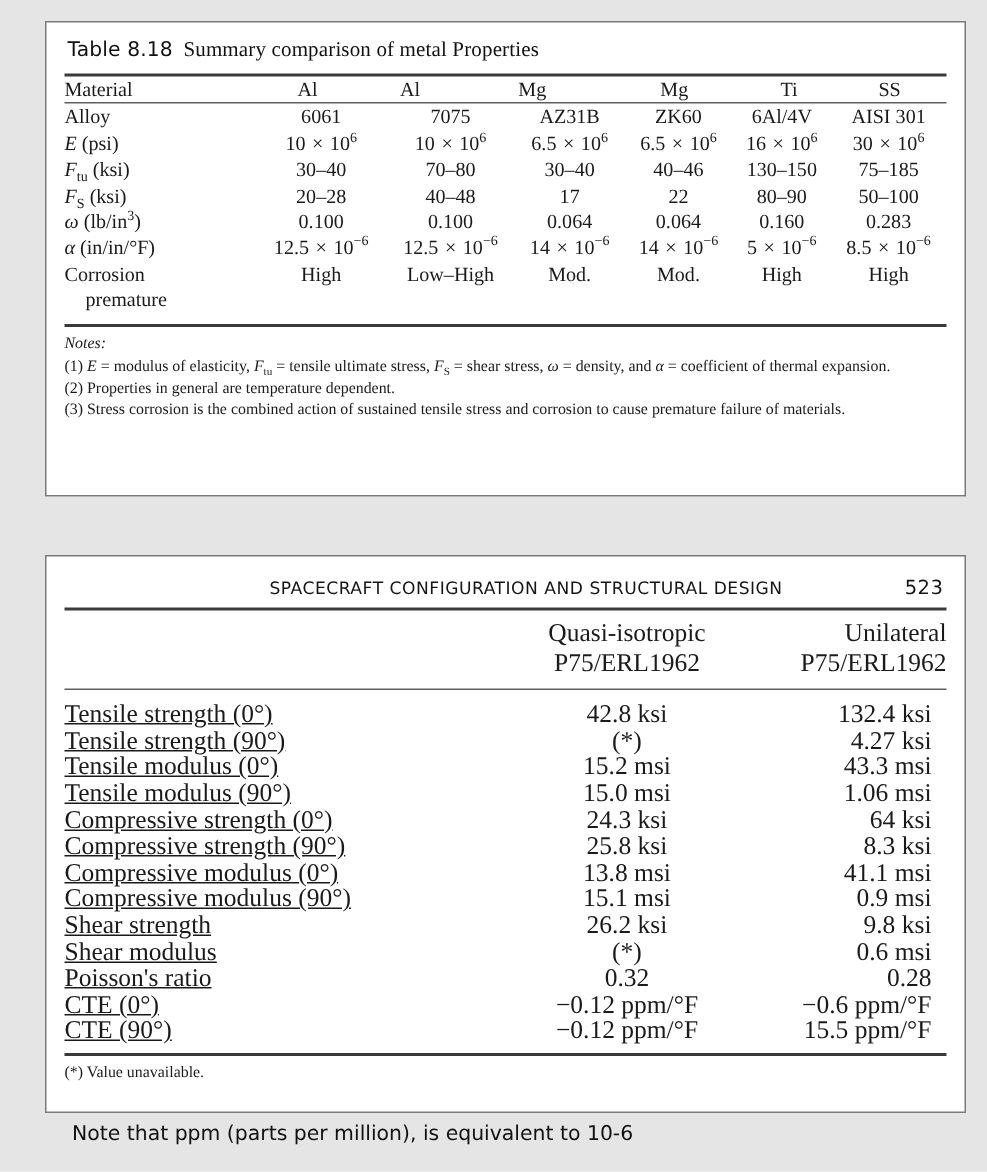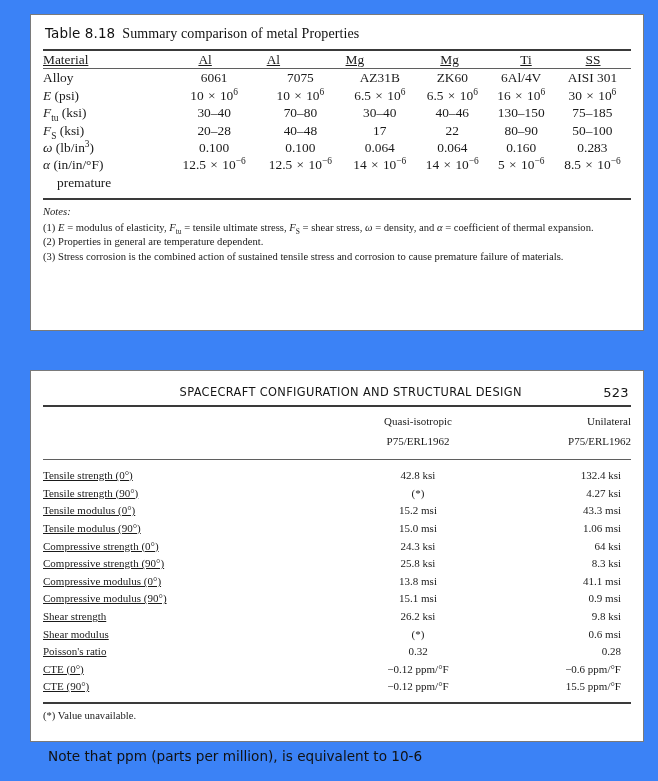--- a/index.html
+++ b/index.html
@@ -13,21 +13,21 @@
     position: relative;
     font-family: "Liberation Serif", serif;
     color: #1a1a1a;
     overflow: hidden;
   }
 
   
   .page {
     position: absolute;
     inset: 0;
-    background: #3b82f6;
+    background: #e5e5e5;
   }
 
   
   .card {
     position: absolute;
     box-sizing: border-box;
     border: 1px solid #7a7a7a;
     background: #ffffff;
   }
   #card-818 {
@@ -91,21 +91,21 @@
   table.t818 th.rowhead,
   table.t818 td.rowhead {
     text-align: left;
     width: 128px;
   }
   table.t818 th.val,
   table.t818 td.val {
     text-align: center;
     margin-top: 20px;
   }
-  .hdr-row th { padding: 5px 0 6px 0; text-decoration: underline; }
+  .hdr-row th { padding: 5px 0 6px 0; }
   .body-first td { padding-top: 6px; }
 
   .t818-indent {
     display: block;
     padding-left: 14px;
   }
 
   sup.e { font-size: 0.7em; vertical-align: super; line-height: 0; }
   sub.e { font-size: 0.7em; vertical-align: sub; line-height: 0; }
   .ital { font-style: italic; }
@@ -152,21 +152,21 @@
   .t820-caption {
     font-family: "DejaVu Sans", sans-serif;
     font-size: 14.5px;
     color: #111;
     padding: 14px 0 6px 2px;
   }
 
   table.t820 {
     width: 100%;
     border-collapse: collapse;
-    font-size: 11px;
+    font-size: 17px;
     font-family: "Liberation Serif", serif;
   }
   table.t820 td, table.t820 th {
     padding: 0;
     font-weight: normal;
     line-height: 17.6px;
     white-space: nowrap;
     vertical-align: top;
   }
   table.t820 .c-prop { text-align: left;  width: 285px; text-decoration: underline; }
@@ -280,20 +280,29 @@
           <td class="rowhead"><span class="ital">α</span> (in/in/°F)</td>
           <td class="val">12.5 <span class="times">×</span> 10<sup class="e">−6</sup></td>
           <td class="val">12.5 <span class="times">×</span> 10<sup class="e">−6</sup></td>
           <td class="val">14 <span class="times">×</span> 10<sup class="e">−6</sup></td>
           <td class="val">14 <span class="times">×</span> 10<sup class="e">−6</sup></td>
           <td class="val">5 <span class="times">×</span> 10<sup class="e">−6</sup></td>
           <td class="val">8.5 <span class="times">×</span> 10<sup class="e">−6</sup></td>
         </tr>
 
         <tr>
+          <td class="rowhead">Corrosion</td>
+          <td class="val">High</td>
+          <td class="val">Low–High</td>
+          <td class="val">Mod.</td>
+          <td class="val">Mod.</td>
+          <td class="val">High</td>
+          <td class="val">High</td>
+        </tr>
+        <tr>
           <td class="rowhead">
               <span class="t818-indent">premature</span>
             </td>
           <td class="val" colspan="6"></td>
         </tr>
       </tbody>
     </table>
 
     <div class="rule-thick" style="margin-top:7px"></div>
 

